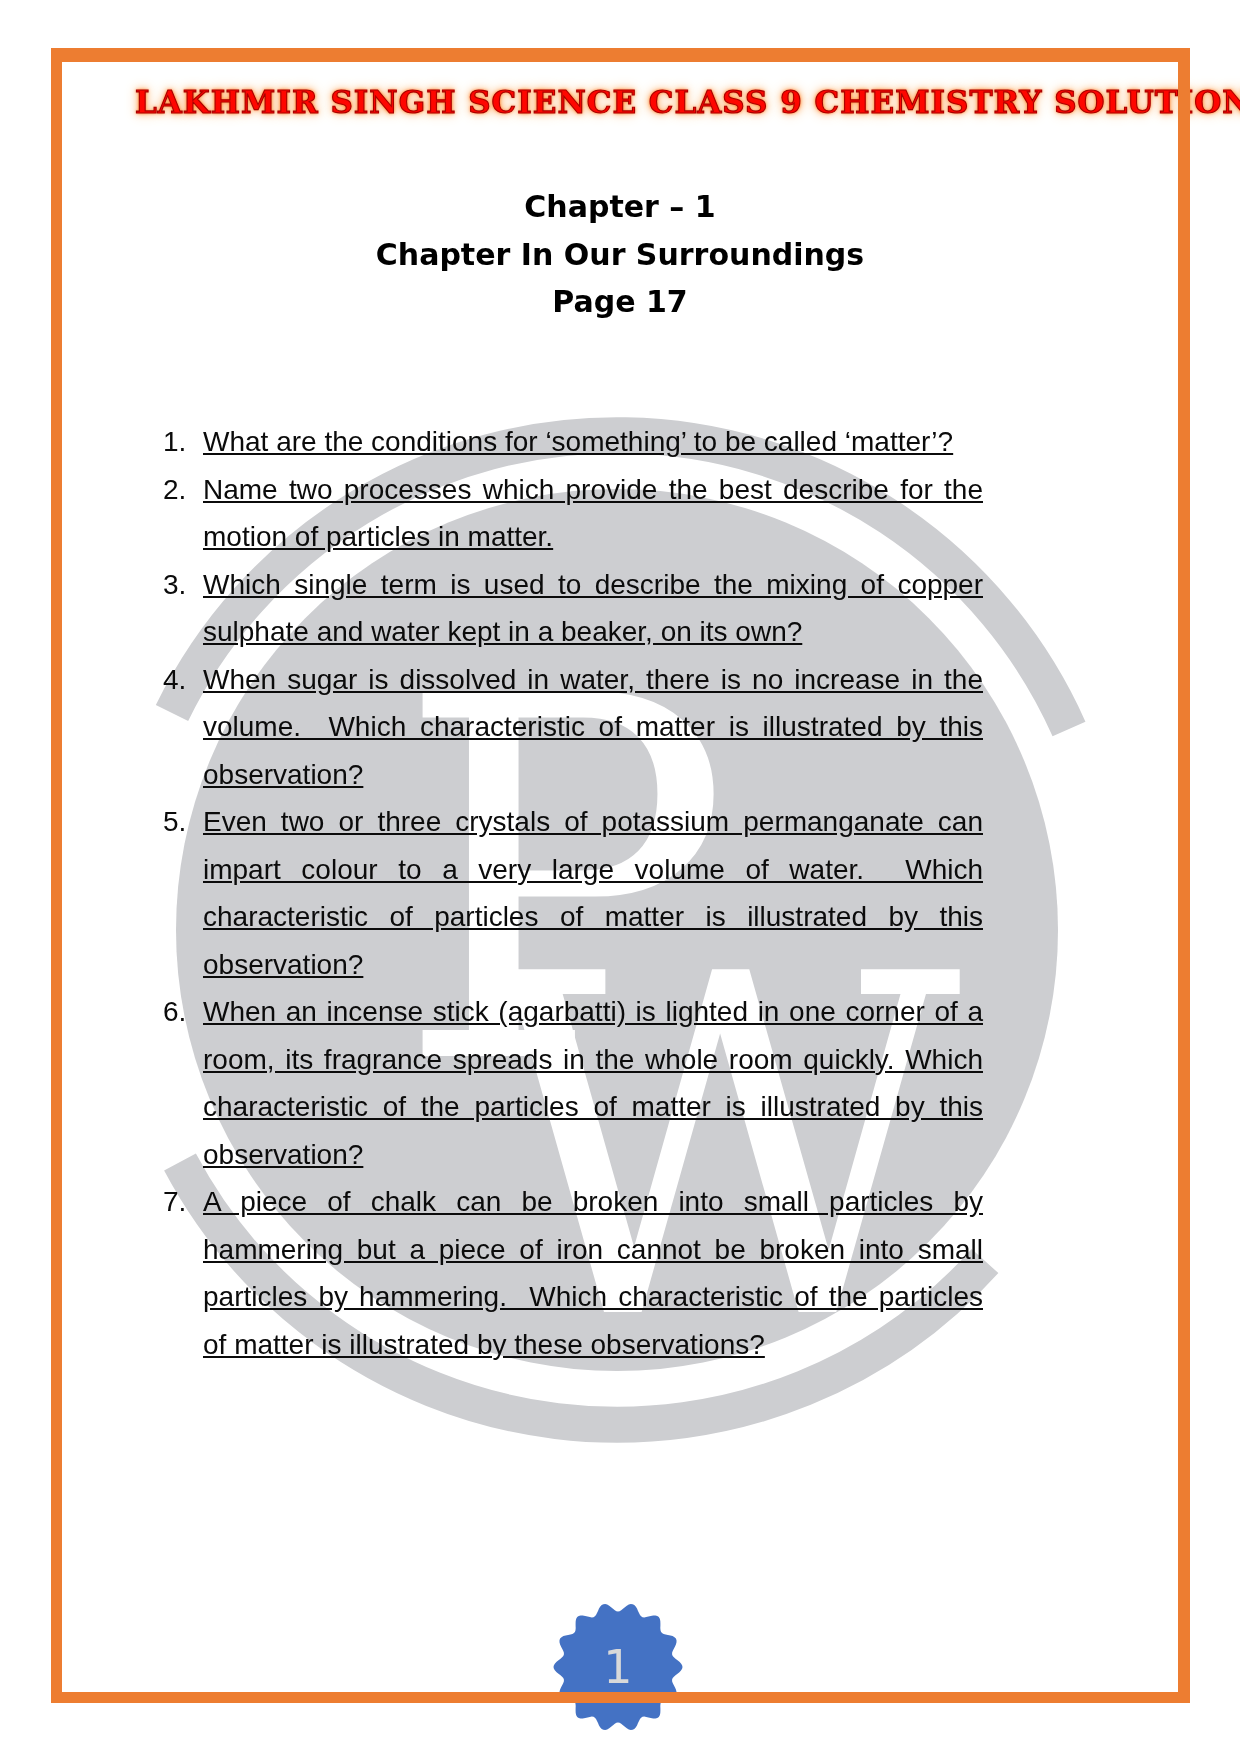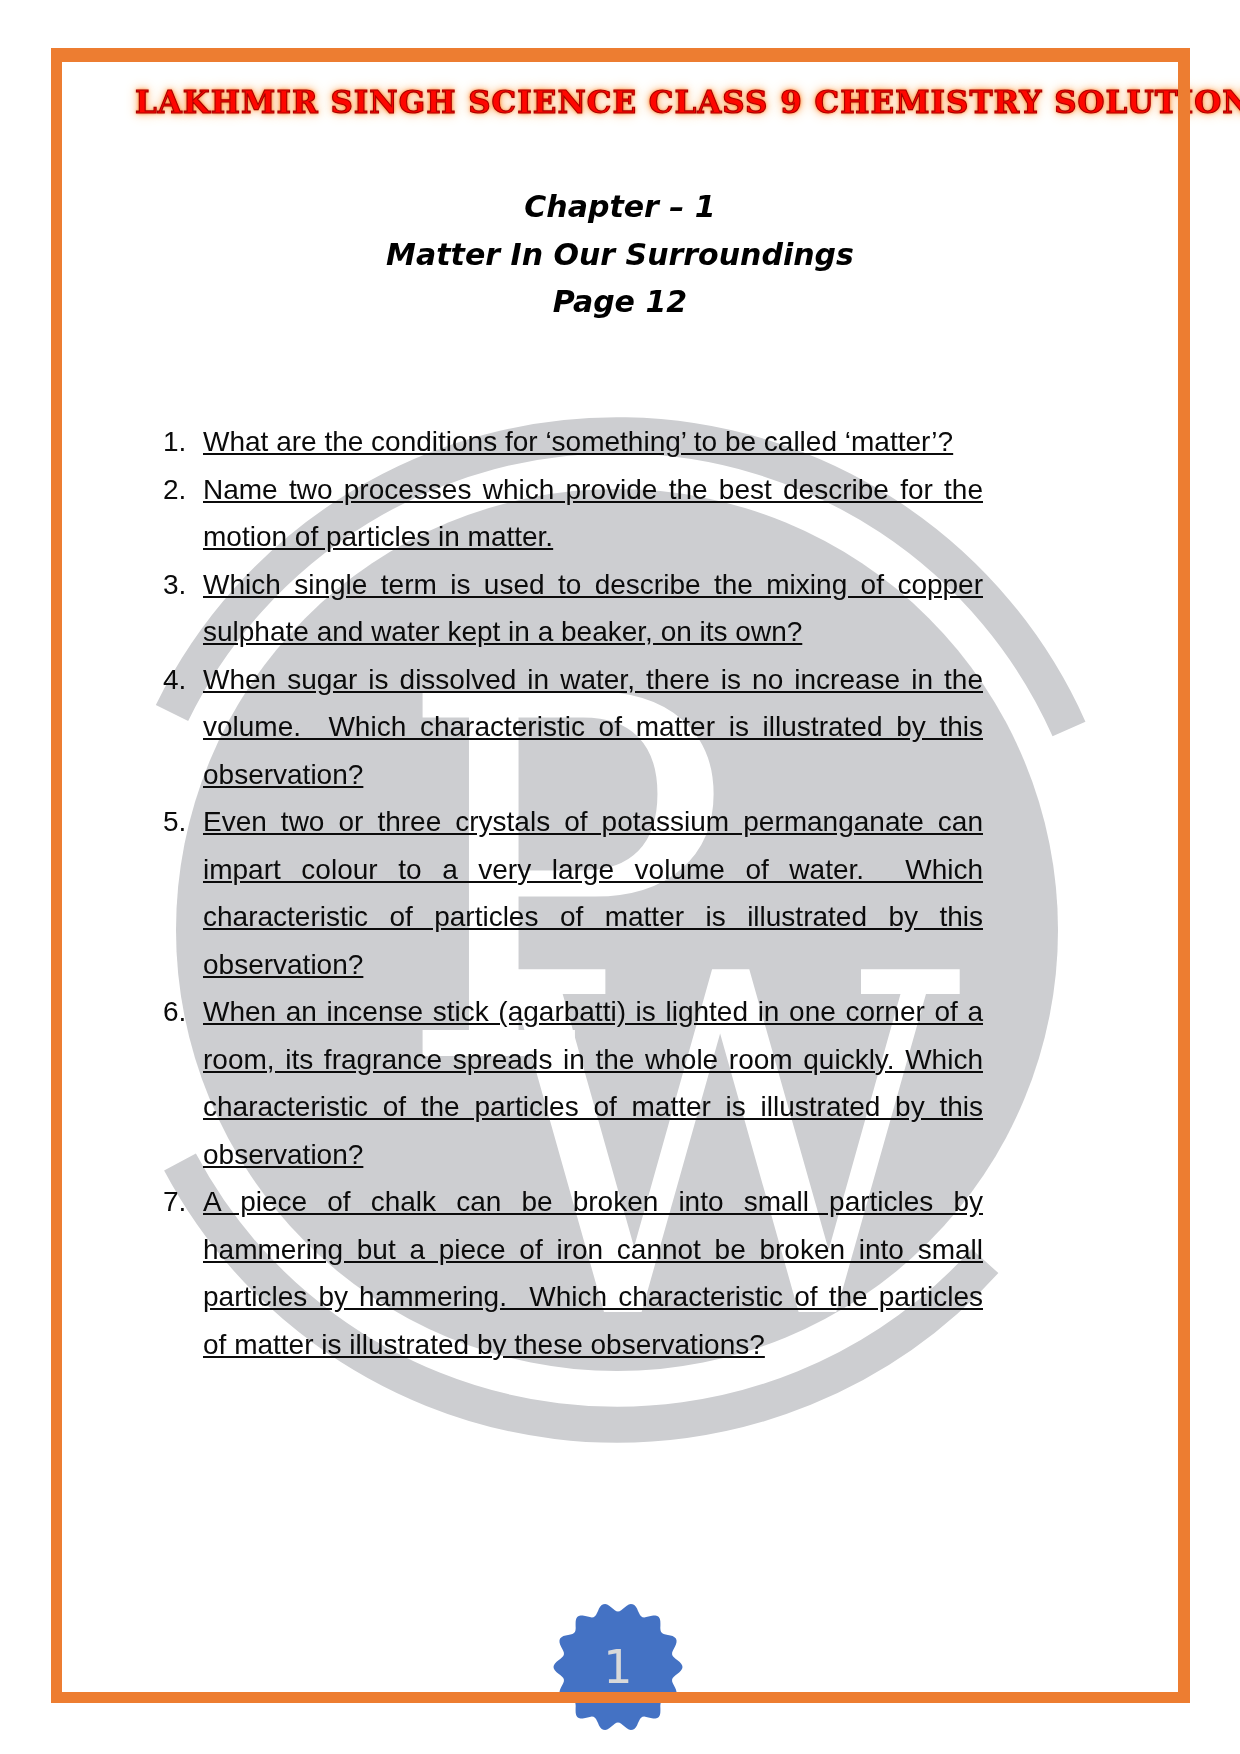--- a/index.html
+++ b/index.html
@@ -47,21 +47,20 @@
   }
 
   .headings{
     position:absolute;left:62px;top:183px;width:1116px;
     text-align:center;
     font-family:"DejaVu Sans", sans-serif;
     font-weight:bold;
     font-size:30px;
     line-height:47.5px;
     color:#000000;
-    font-style:italic;
   }
 
   .questions{
     position:absolute;left:163px;top:418px;width:820px;
   }
   .q-row{
     display:flex;align-items:flex-start;
     font-size:28px;line-height:47.5px;color:#0b0b0b;
   }
   .q-num{
@@ -101,22 +100,22 @@
     <path id="badge-seal" fill="#4472C4" d="M682.5,1667.0L682.1,1668.8L681.0,1670.6L679.4,1672.3L677.5,1673.8L675.5,1675.3L673.9,1676.7L672.7,1678.1L672.1,1679.6L672.1,1681.2L672.7,1683.1L673.7,1685.1L674.9,1687.3L675.9,1689.5L676.5,1691.7L676.5,1693.7L675.9,1695.4L674.5,1696.8L672.6,1697.9L670.4,1698.6L667.9,1699.1L665.6,1699.6L663.6,1700.1L662.0,1701.0L661.0,1702.2L660.5,1703.8L660.3,1705.9L660.4,1708.2L660.4,1710.7L660.3,1713.1L659.8,1715.2L658.8,1716.9L657.3,1718.0L655.4,1718.5L653.2,1718.4L650.8,1718.0L648.4,1717.4L646.2,1716.9L644.2,1716.6L642.5,1716.8L641.1,1717.7L640.0,1719.1L639.0,1721.0L638.0,1723.1L637.0,1725.4L635.7,1727.4L634.3,1728.9L632.6,1729.8L630.8,1730.0L628.8,1729.4L626.8,1728.2L624.9,1726.7L623.0,1725.2L621.2,1723.8L619.6,1722.8L618.0,1722.5L616.4,1722.8L614.8,1723.8L613.0,1725.2L611.1,1726.7L609.2,1728.2L607.2,1729.4L605.2,1730.0L603.4,1729.8L601.7,1728.9L600.3,1727.4L599.0,1725.4L598.0,1723.1L597.0,1721.0L596.0,1719.1L594.9,1717.7L593.5,1716.8L591.8,1716.6L589.8,1716.9L587.6,1717.4L585.2,1718.0L582.8,1718.4L580.6,1718.5L578.7,1718.0L577.2,1716.9L576.2,1715.2L575.7,1713.1L575.6,1710.7L575.6,1708.2L575.7,1705.9L575.5,1703.8L575.0,1702.2L574.0,1701.0L572.4,1700.1L570.4,1699.6L568.1,1699.1L565.6,1698.6L563.4,1697.9L561.5,1696.8L560.1,1695.4L559.5,1693.7L559.5,1691.7L560.1,1689.5L561.1,1687.3L562.3,1685.1L563.3,1683.1L563.9,1681.2L563.9,1679.6L563.3,1678.1L562.1,1676.7L560.5,1675.3L558.5,1673.8L556.6,1672.3L555.0,1670.6L553.9,1668.8L553.5,1667.0L553.9,1665.2L555.0,1663.4L556.6,1661.7L558.5,1660.2L560.5,1658.7L562.1,1657.3L563.3,1655.9L563.9,1654.4L563.9,1652.8L563.3,1650.9L562.3,1648.9L561.1,1646.7L560.1,1644.5L559.5,1642.3L559.5,1640.3L560.1,1638.6L561.5,1637.2L563.4,1636.1L565.6,1635.4L568.1,1634.9L570.4,1634.4L572.4,1633.9L574.0,1633.0L575.0,1631.8L575.5,1630.2L575.7,1628.1L575.6,1625.8L575.6,1623.3L575.7,1620.9L576.2,1618.8L577.2,1617.1L578.7,1616.0L580.6,1615.5L582.8,1615.6L585.2,1616.0L587.6,1616.6L589.8,1617.1L591.8,1617.4L593.5,1617.2L594.9,1616.3L596.0,1614.9L597.0,1613.0L598.0,1610.9L599.0,1608.6L600.3,1606.6L601.7,1605.1L603.4,1604.2L605.2,1604.0L607.2,1604.6L609.2,1605.8L611.1,1607.3L613.0,1608.8L614.8,1610.2L616.4,1611.2L618.0,1611.5L619.6,1611.2L621.2,1610.2L623.0,1608.8L624.9,1607.3L626.8,1605.8L628.8,1604.6L630.8,1604.0L632.6,1604.2L634.3,1605.1L635.7,1606.6L637.0,1608.6L638.0,1610.9L639.0,1613.0L640.0,1614.9L641.1,1616.3L642.5,1617.2L644.2,1617.4L646.2,1617.1L648.4,1616.6L650.8,1616.0L653.2,1615.6L655.4,1615.5L657.3,1616.0L658.8,1617.1L659.8,1618.8L660.3,1620.9L660.4,1623.3L660.4,1625.8L660.3,1628.1L660.5,1630.2L661.0,1631.8L662.0,1633.0L663.6,1633.9L665.6,1634.4L667.9,1634.9L670.4,1635.4L672.6,1636.1L674.5,1637.2L675.9,1638.6L676.5,1640.3L676.5,1642.3L675.9,1644.5L674.9,1646.7L673.7,1648.9L672.7,1650.9L672.1,1652.8L672.1,1654.4L672.7,1655.9L673.9,1657.3L675.5,1658.7L677.5,1660.2L679.4,1661.7L681.0,1663.4L682.1,1665.2L682.5,1667.0Z"></path>
     <text class="badge-number" x="618" y="1683" text-anchor="middle">1</text>
   </svg>
 
   <div class="content">
 
     <div class="banner-title">LAKHMIR SINGH SCIENCE CLASS 9 CHEMISTRY SOLUTIONS</div>
 
     <div class="headings">
       <div>Chapter – 1</div>
-      <div>Matter In Our Surroundings</div>
-      <div>Page 12</div>
+      <div>Chapter In Our Surroundings</div>
+      <div>Page 17</div>
     </div>
 
     <div class="questions" id="questions">
       <div class="q-row">
         <span class="q-num">1.</span>
         <span class="q-text">What are the conditions for ‘something’ to be called ‘matter’?</span>
       </div>
 
       <div class="q-row">
         <span class="q-num">2.</span>

